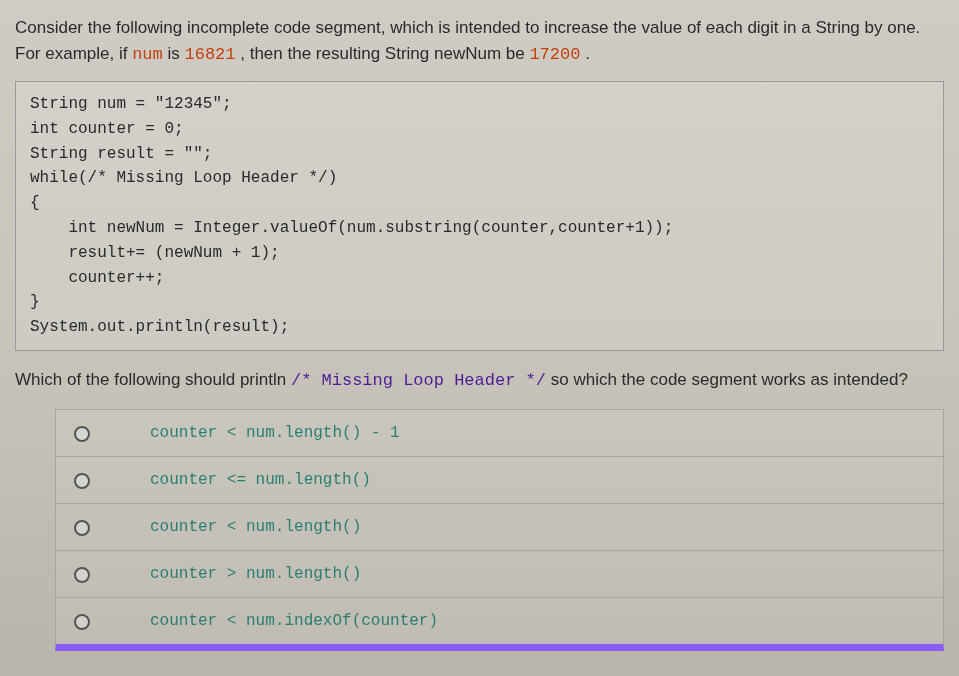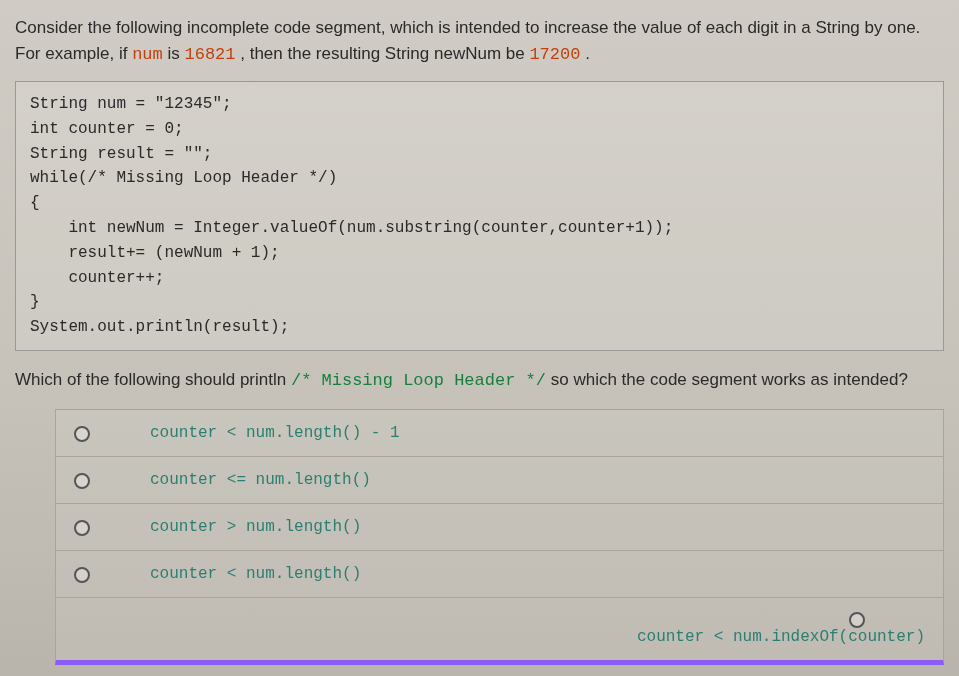--- a/index.html
+++ b/index.html
@@ -23,21 +23,21 @@
       line-height: 1.5;
       margin-bottom: 14px;
       color: #2a2a2a;
     }
     .code-inline {
       font-family: 'Courier New', monospace;
       color: #c2410c;
     }
     .code-inline-teal {
       font-family: 'Courier New', monospace;
-      color: #15803d;
+      color: #4c1d95;
     }
     .code-block {
       border: 1px solid #999;
       background: rgba(255,255,255,0.12);
       padding: 10px 14px;
       font-family: 'Courier New', monospace;
       font-size: 16px;
       line-height: 1.55;
       margin-bottom: 16px;
       white-space: pre;
@@ -54,22 +54,21 @@
     }
     .option-row {
       display: flex;
       align-items: flex-end;
       border: 1px solid #aaa49a;
       border-bottom: none;
       padding: 14px 18px;
       background: rgba(255,255,255,0.08);
     }
     .option-row:last-child {
-      border-bottom: 5px solid #8b5cf6;
-      flex-direction: column;
+      border-bottom: 7px solid #8b5cf6;
     }
     .radio-circle {
       width: 16px;
       height: 16px;
       border: 2px solid #555;
       border-radius: 50%;
       margin-right: 60px;
       flex-shrink: 0;
       background: rgba(255,255,255,0.3);
     }
@@ -114,24 +113,24 @@
     <div class="option-row">
       <div class="radio-circle"></div>
       <span class="option-code">counter &lt; num.length() - 1</span>
     </div>
     <div class="option-row">
       <div class="radio-circle"></div>
       <span class="option-code">counter &lt;= num.length()</span>
     </div>
     <div class="option-row">
       <div class="radio-circle"></div>
-      <span class="option-code">counter &gt; num.length()</span>
+      <span class="option-code">counter &lt; num.length()</span>
     </div>
     <div class="option-row">
       <div class="radio-circle"></div>
-      <span class="option-code">counter &lt; num.length()</span>
+      <span class="option-code">counter &gt; num.length()</span>
     </div>
     <div class="option-row">
       <div class="radio-circle"></div>
       <span class="option-code">counter &lt; num.indexOf(counter)</span>
     </div>
   </div>
 </div>
 
 </body></html>

